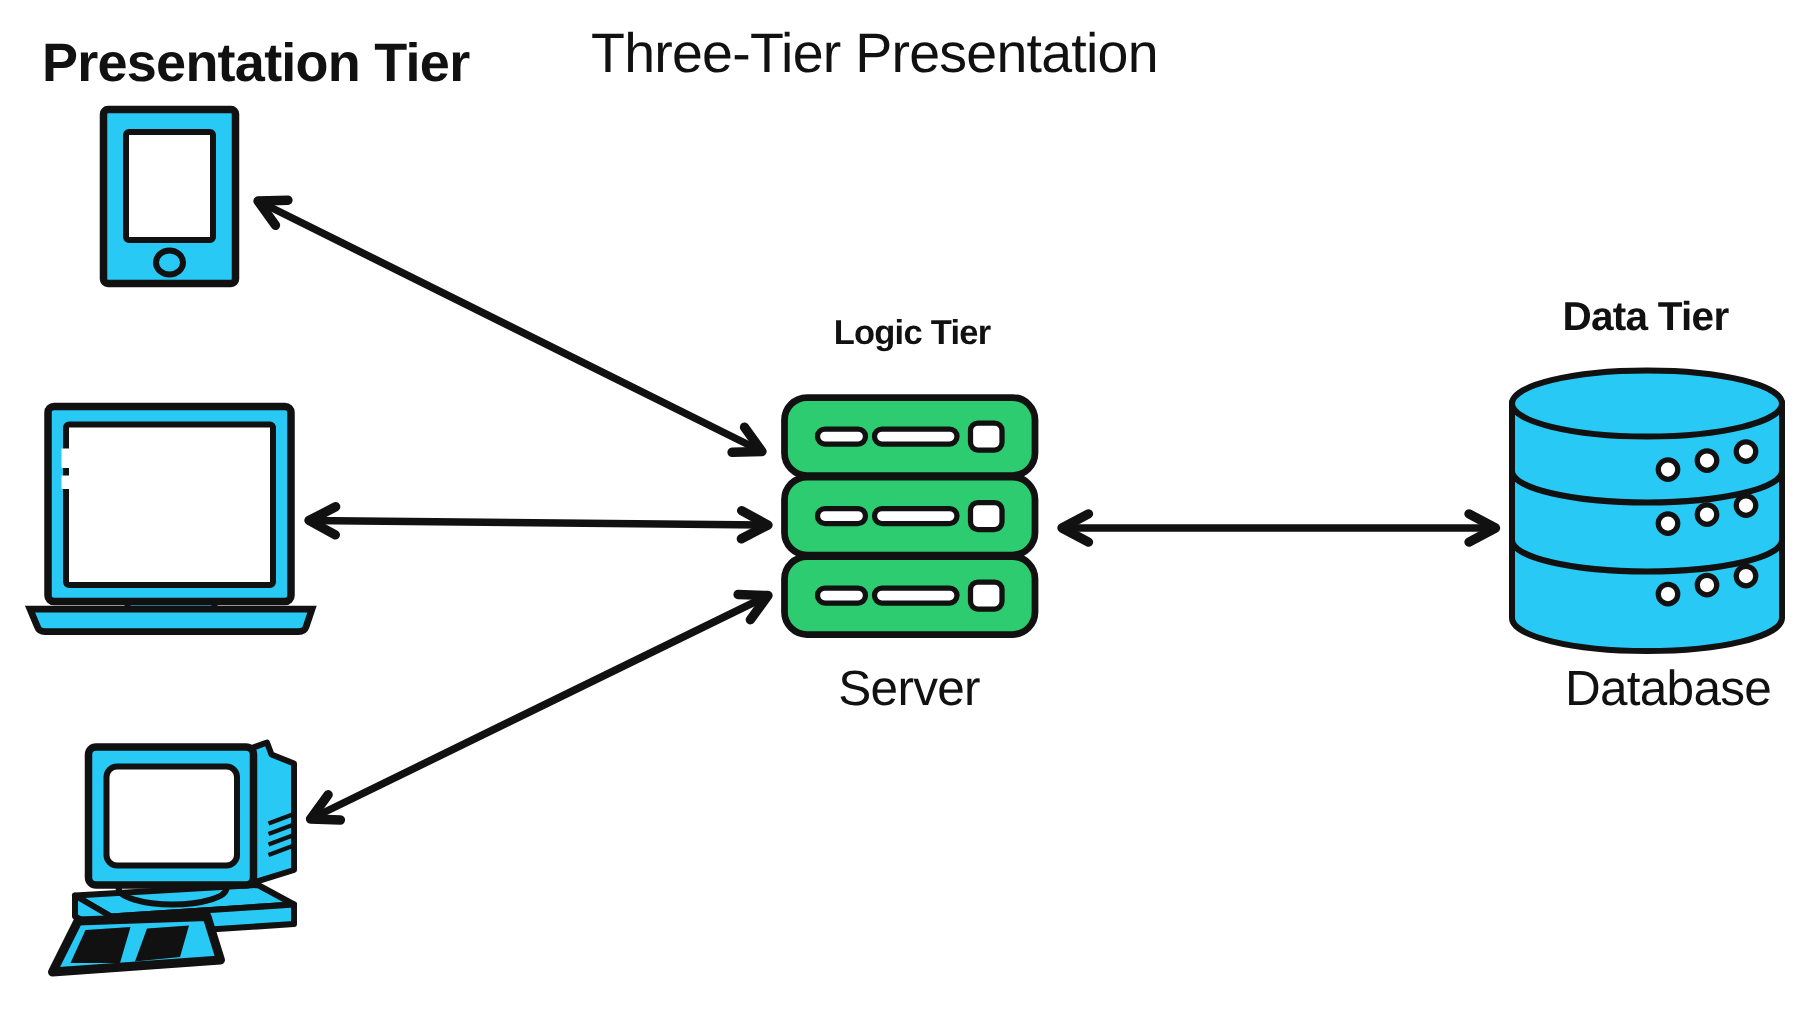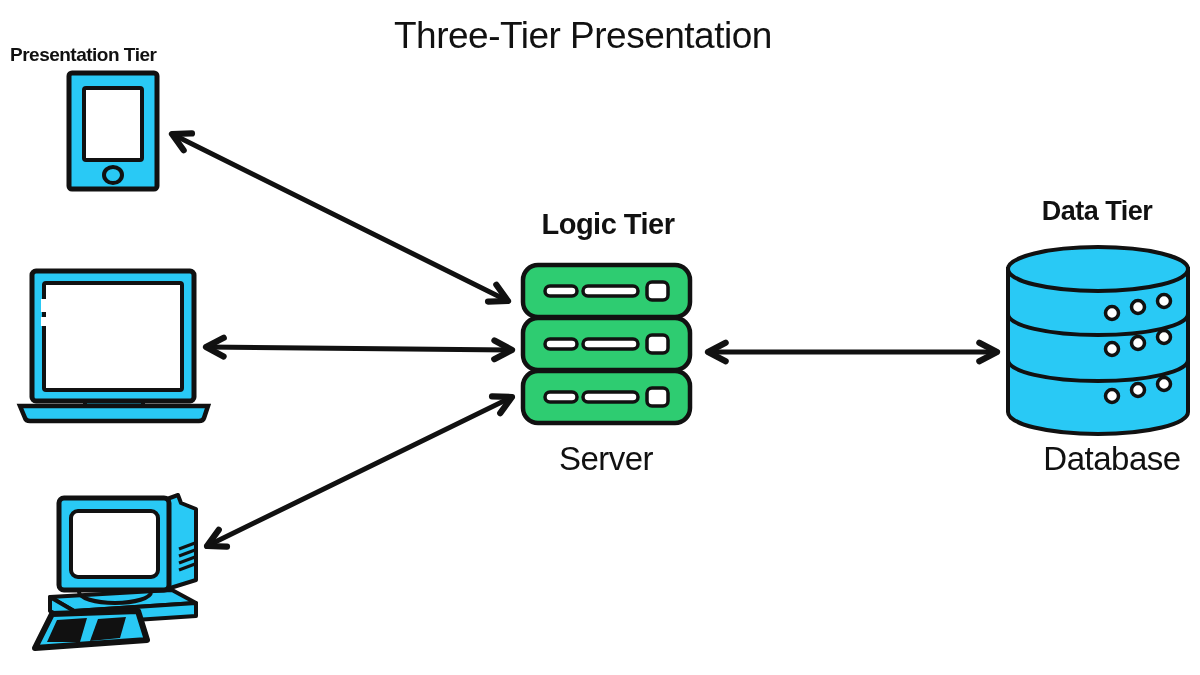--- a/index.html
+++ b/index.html
@@ -11,22 +11,22 @@
   }
   *{margin:0;padding:0;box-sizing:border-box;}
   html,body{width:1200px;height:675px;overflow:hidden;background:var(--background);}
   .stage{position:relative;width:1200px;height:675px;background:var(--background);
          font-family:"Liberation Sans","DejaVu Sans",sans-serif;color:#111;}
   .stage svg{position:absolute;left:0;top:0;}
   .lbl{position:absolute;white-space:nowrap;color:#111;letter-spacing:-0.5px;}
   .bold{font-weight:700;}
   .centered{transform:translateX(-50%);}
   .title{left:394px;top:15px;font-size:37px;font-weight:500;}
-  .lbl-presentation{left:10px;top:21px;font-size:19px;margin-top:23px;}
-  .lbl-logic{left:608px;top:208px;font-size:29px;}
+  .lbl-presentation{left:28px;top:21px;font-size:36px;}
+  .lbl-logic{left:608px;top:208px;font-size:23px;}
   .lbl-data{left:1097px;top:196px;font-size:27px;text-align:right;}
   .lbl-server{left:606px;top:440px;font-size:33px;}
   .lbl-database{left:1112px;top:440px;font-size:33px;}
   .fill-device{fill:var(--device-fill);stroke:var(--outline);}
   .fill-server{fill:var(--server-fill);stroke:var(--outline);}
   .white{fill:var(--screen-fill);}
   .stroked{stroke:var(--outline);}
   .edge{stroke:var(--outline);stroke-width:5;stroke-linecap:round;}
 </style>
 </head>

